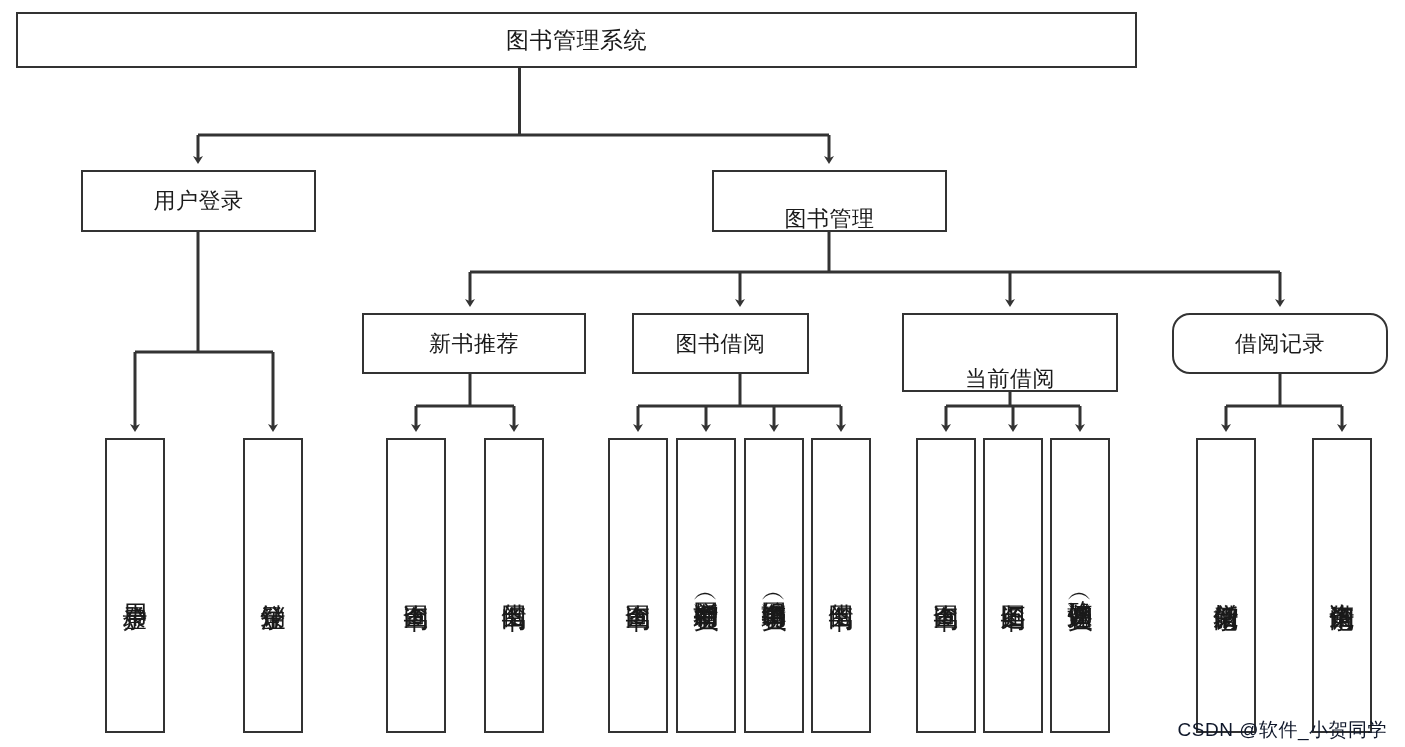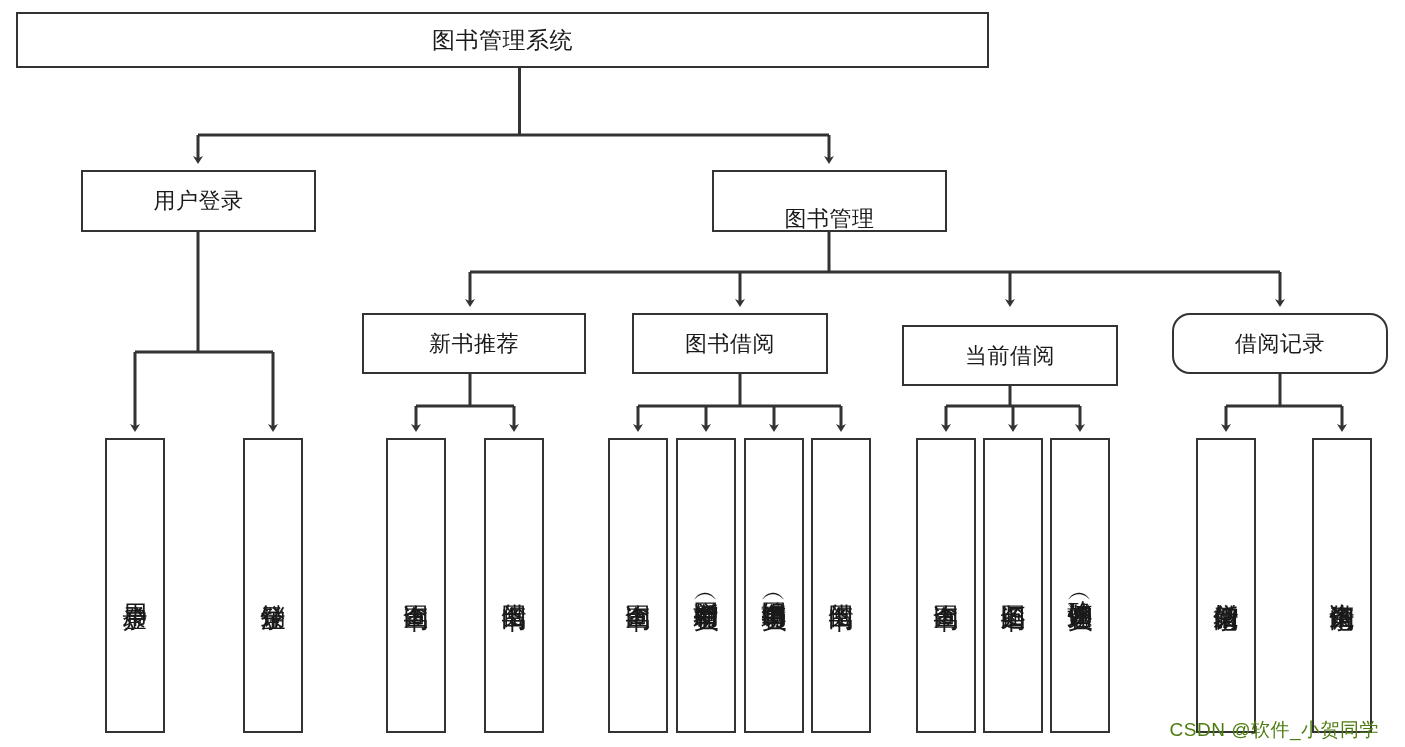--- a/index.html
+++ b/index.html
@@ -46,23 +46,23 @@
     writing-mode: vertical-rl;
     text-orientation: upright;
     font-size: 25px;
     line-height: 1.08;
     letter-spacing: 1px;
     white-space: pre-wrap;
   }
   .node-box.root .node-label { font-size: 23px; }
   .watermark {
     position: absolute;
-    right: 26px;
+    right: 18px;
     bottom: 4px;
-    color: #4d7c0f;
+    color: #0f172a;
     font-size: 19px;
     letter-spacing: 0.5px;
     white-space: nowrap;
     pointer-events: none;
   }
 </style>
 </head>
 <body>
 
 <div id="canvas">
@@ -110,38 +110,38 @@
       <path d="M1013,406 L1013,428" marker-end="url(#arrow)"></path>
       <path d="M1080,406 L1080,428" marker-end="url(#arrow)"></path>
 
       <path d="M1280,374 L1280,406"></path>
       <path d="M1226,406 L1342,406"></path>
       <path d="M1226,406 L1226,428" marker-end="url(#arrow)"></path>
       <path d="M1342,406 L1342,428" marker-end="url(#arrow)"></path>
     </g>
   </svg>
 
-  <div class="node-box root" style="left: 16px; top: 12px; width: 973px; height: 56px;">
+  <div class="node-box root" style="left: 16px; top: 12px; width: 1121px; height: 56px;">
     <span class="node-label">图书管理系统</span>
   </div>
 
   <div class="node-box" style="left: 81px; top: 170px; width: 235px; height: 62px;">
     <span class="node-label">用户登录</span>
   </div>
   <div class="node-box" style="left: 712px; top: 170px; width: 235px; height: 62px; align-items: flex-end;">
     <span class="node-label">图书管理</span>
   </div>
 
   <div class="node-box" style="left: 362px; top: 313px; width: 224px; height: 61px;">
     <span class="node-label">新书推荐</span>
   </div>
-  <div class="node-box" style="left: 632px; top: 313px; width: 196px; height: 61px;">
+  <div class="node-box" style="left: 632px; top: 313px; width: 177px; height: 61px;">
     <span class="node-label">图书借阅</span>
   </div>
-  <div class="node-box" style="left: 902px; top: 325px; width: 216px; height: 61px;">
+  <div class="node-box" style="left: 902px; top: 313px; width: 216px; height: 79px; align-items: flex-end;">
     <span class="node-label">当前借阅</span>
   </div>
   <div class="node-box" style="left: 1172px; top: 313px; width: 216px; height: 61px; border-radius: 18px;">
     <span class="node-label">借阅记录</span>
   </div>
 
   <div class="node-box vertical" style="left: 105px; top: 438px; width: 60px; height: 295px;">
     <span class="node-label">用户登录</span>
   </div>
   <div class="node-box vertical" style="left: 243px; top: 438px; width: 60px; height: 295px;">

